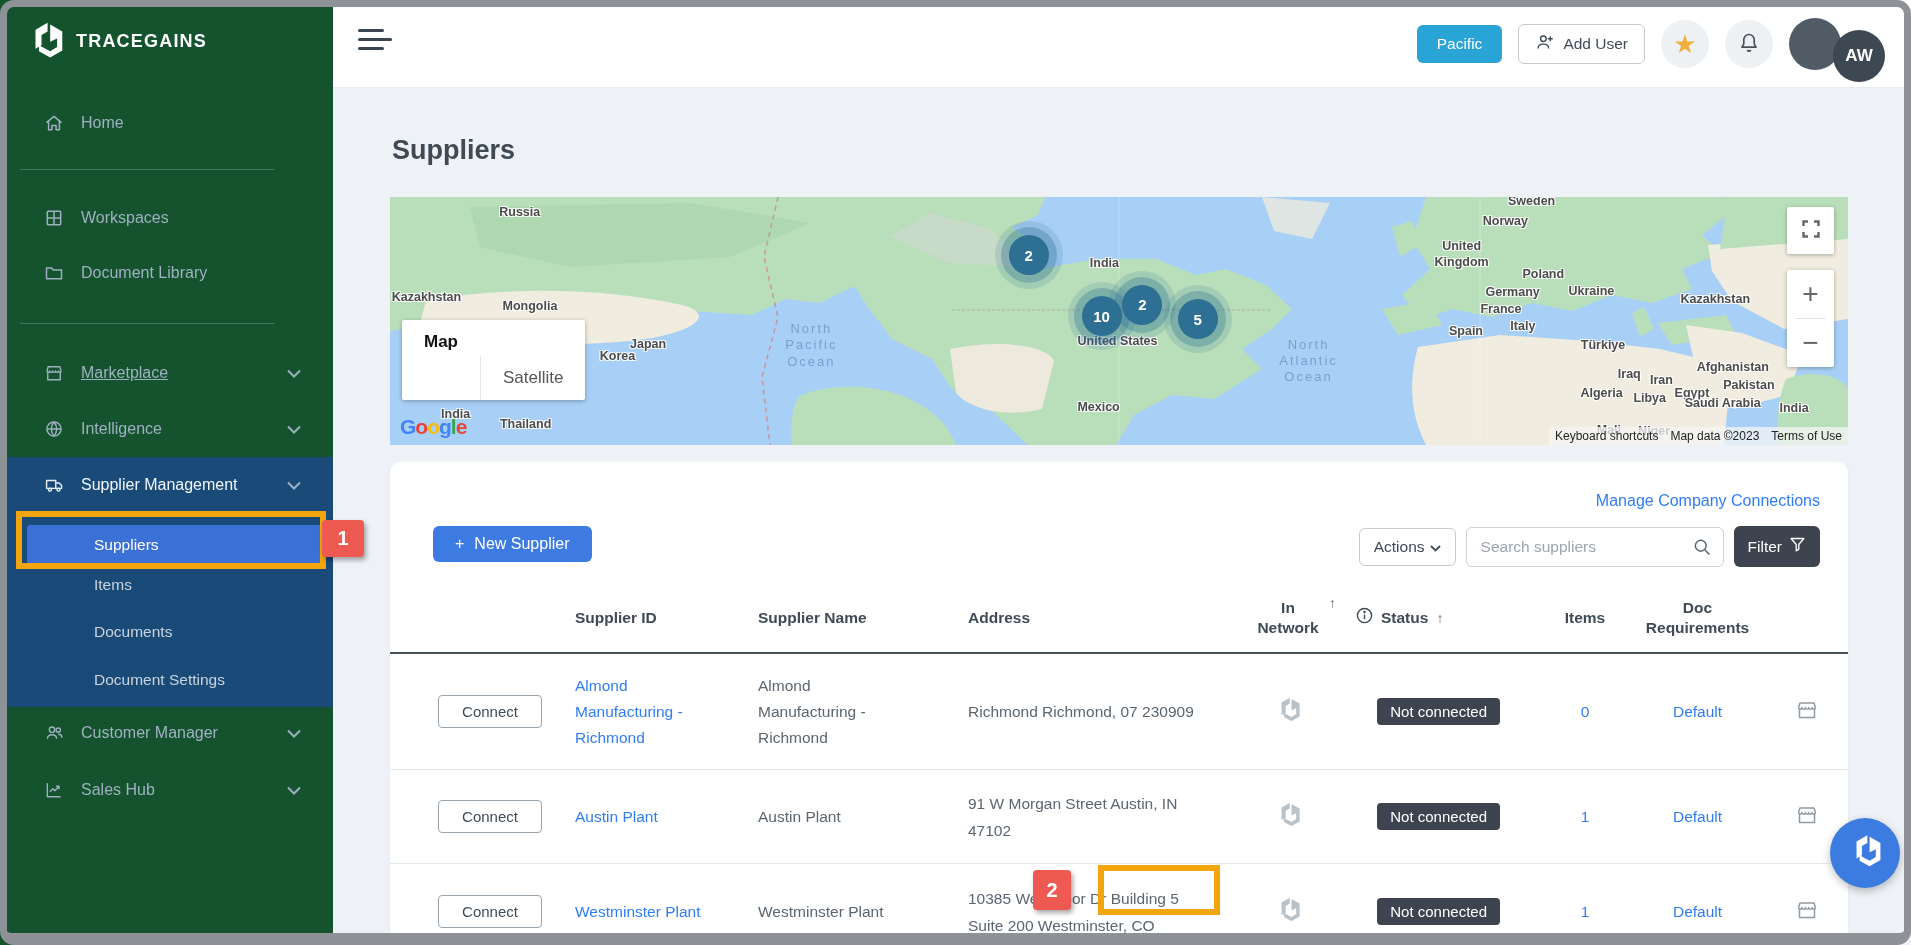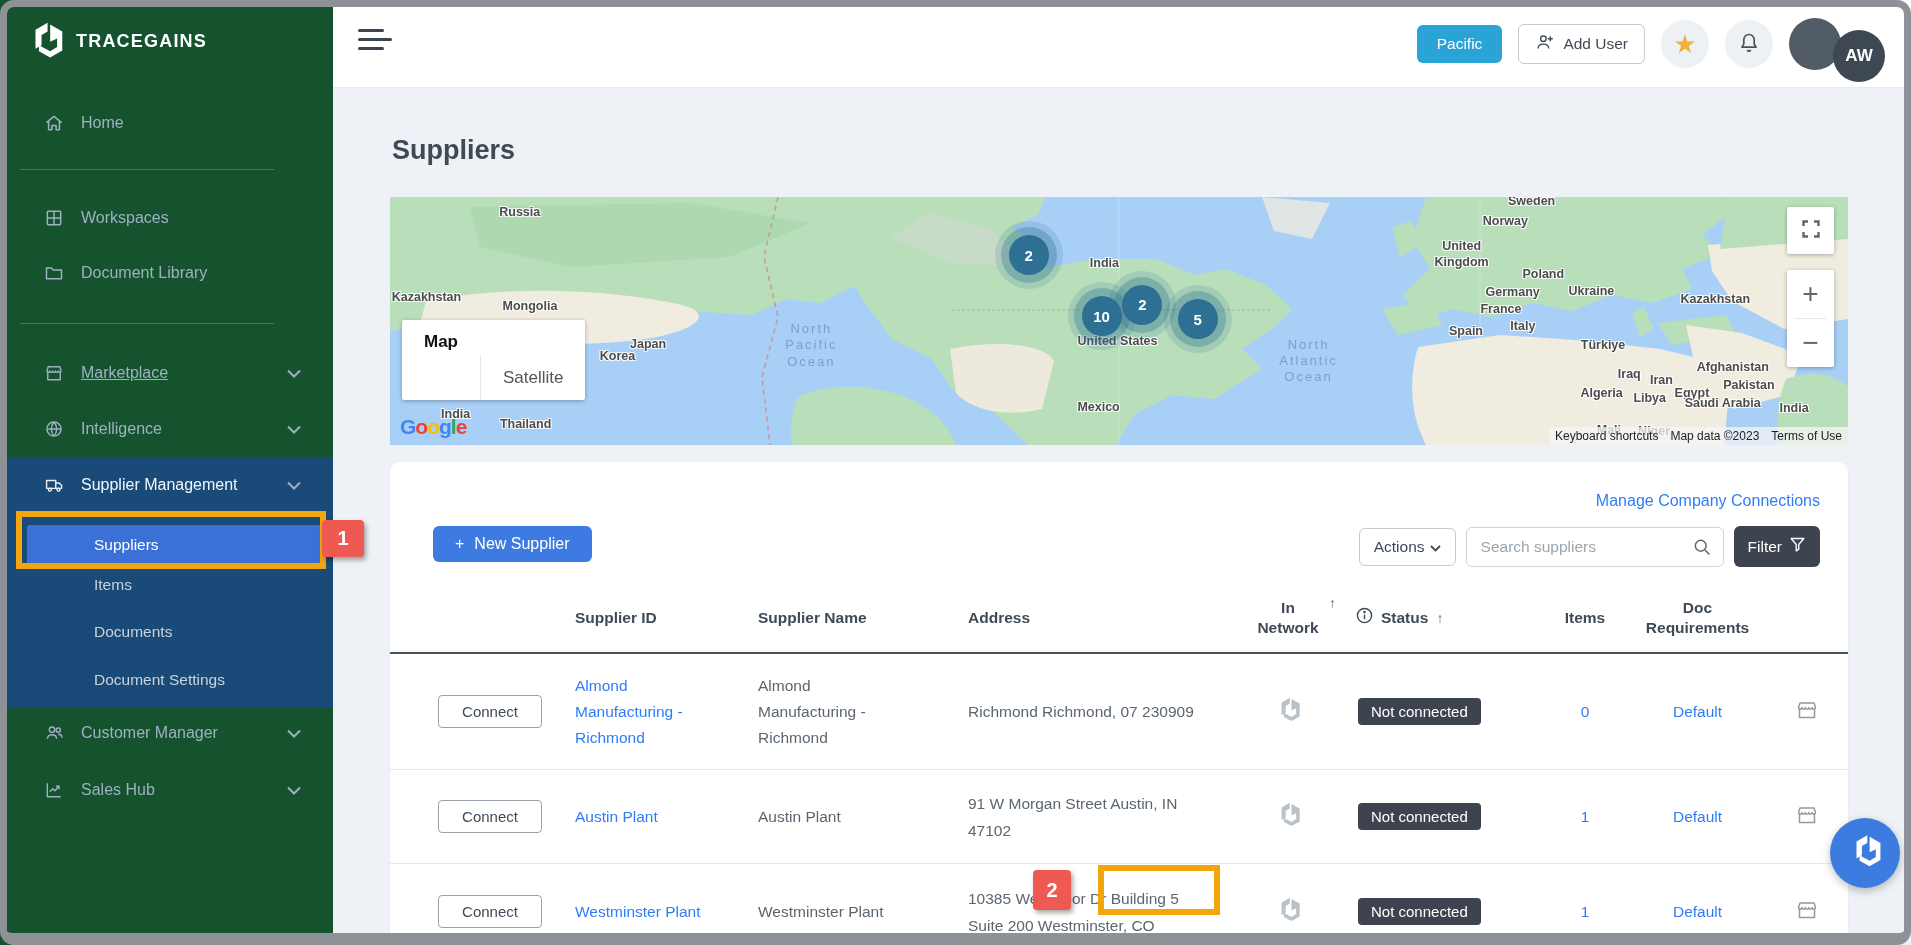--- a/index.html
+++ b/index.html
@@ -88,21 +88,21 @@
   .status-h { display:flex; align-items:center; gap:8px; padding-left:6px; }
   .body-row { border-bottom:1px solid #e4e9ed; font-size:15.5px; color:#5b6670; }
   .row-1 { min-height:116px; }
   .row-2 { min-height:94px; }
   .row-3 { min-height:96px; }
   .btn-connect { grid-column:1; margin-left:8px; width:104px; background:#fff; border:1.5px solid #9aa4ad; border-radius:4px; color:#3f4a56; font-size:15px; padding:7px 0; text-align:center; font-family:inherit; cursor:pointer; }
   .cell-id { grid-column:3; color:#2f7df6; line-height:1.65; cursor:pointer; }
   .cell-name { grid-column:5; line-height:1.65; }
   .cell-addr { grid-column:7; line-height:1.75; }
   .cell-innet { grid-column:9; display:flex; justify-content:center; }
-  .cell-status { grid-column:11; padding-left:8px; }
+  .cell-status { grid-column:11; padding-left:8px;text-align:right; }
   .badge-dark { display:inline-block; background:#3d4450; color:#fff; font-size:15px; padding:5px 13px; border-radius:4px; white-space:nowrap; }
   .cell-items { grid-column:13; text-align:center; }
   .cell-items span { color:#2f7df6; cursor:pointer; }
   .cell-doc { grid-column:14; text-align:center; }
   .cell-doc span { color:#2f7df6; cursor:pointer; }
   .cell-store { grid-column:15; display:flex; justify-content:center; color:#8f9aa3; }
 
   
   .anno-box { position:absolute; border:6px solid #f2a50c; z-index:60; pointer-events:none; }
   .anno-badge { position:absolute; background:#ee5a52; color:#fff; font-size:20px; font-weight:bold; display:flex; align-items:center; justify-content:center; border-radius:4px; box-shadow:2px 3px 5px rgba(0,0,0,.35); z-index:61; }

